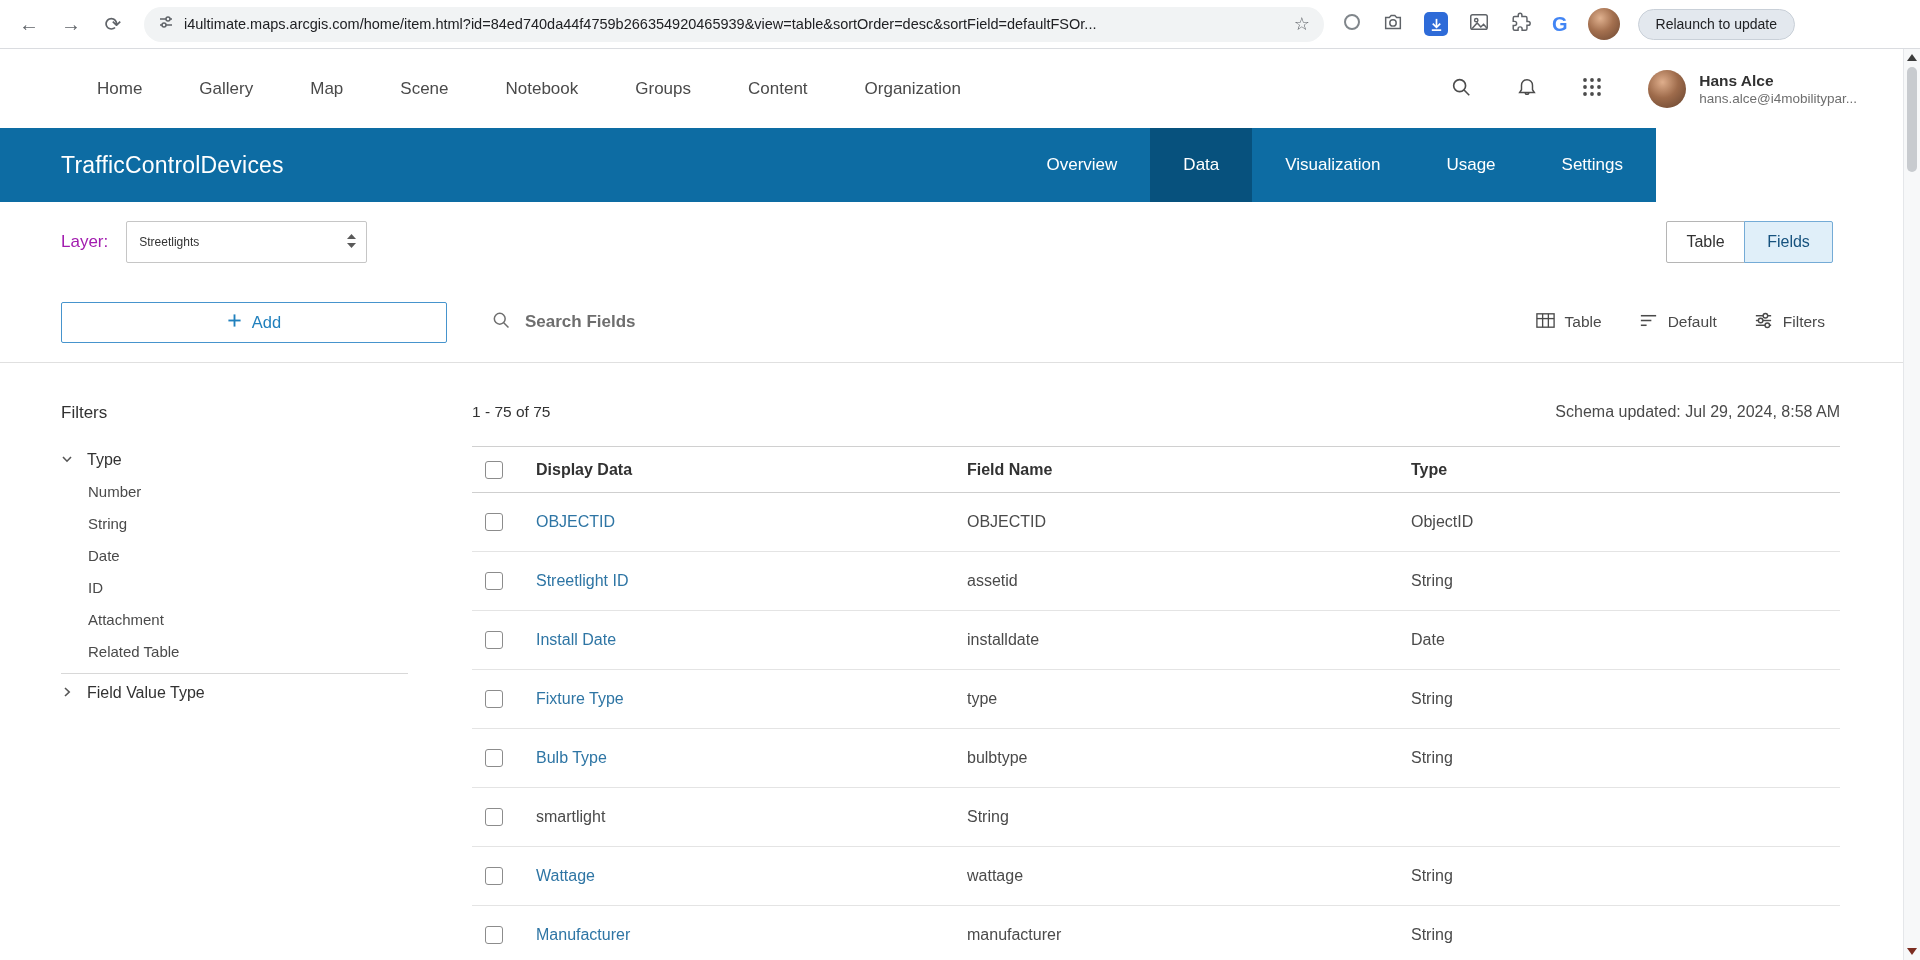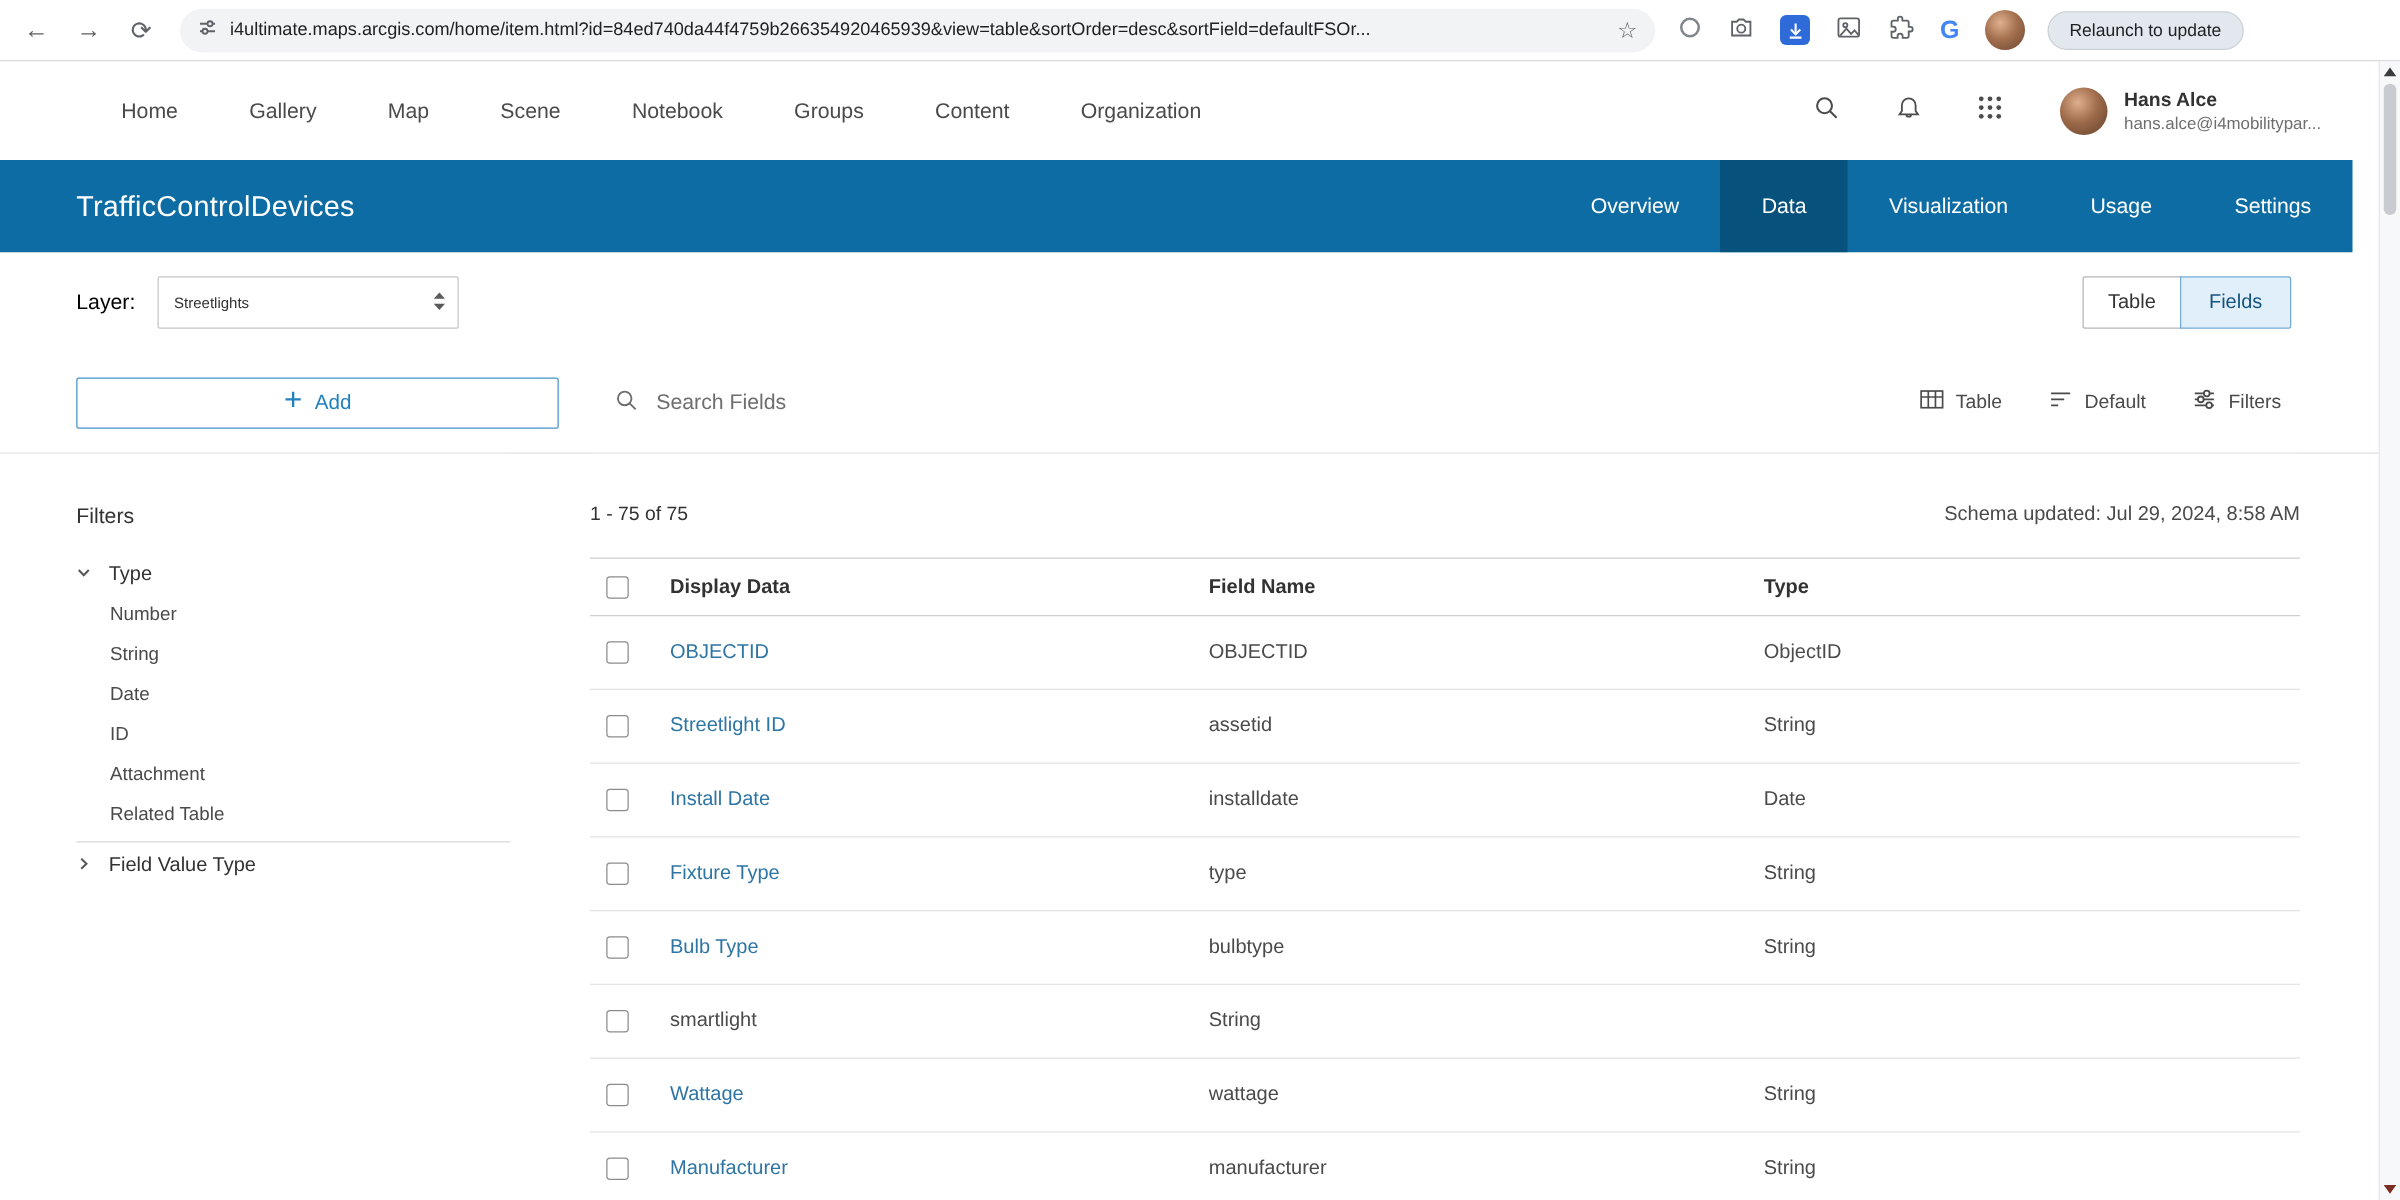--- a/index.html
+++ b/index.html
@@ -40,45 +40,45 @@
   .nav-items { display:flex; gap:57px; margin-left:61px; }
   .nav-item { font-size:17px; color:#4a4a4a; cursor:pointer; white-space:nowrap; }
   .nav-right { margin-left:auto; margin-right:46px; display:flex; align-items:center; gap:44px; }
   .user-chip { display:flex; align-items:center; gap:13px; margin-left:2px; }
   .avatar-lg { width:38px; height:38px; border-radius:50%;
     background:radial-gradient(circle at 38% 32%, #dfae8c 0%, #9e6b4b 45%, #63412d 100%); }
   .user-name { font-size:15.5px; color:#323232; font-weight:700; line-height:19px; }
   .user-email { font-size:13.5px; color:#6e6e6e; line-height:17px; }
 
   
-  .bluebar { position:absolute; top:128px; left:0; width:1882px; height:74px; background:#0d6ca3;
+  .bluebar { position:absolute; top:128px; left:0; width:1656px; height:74px; background:#0d6ca3;
     display:flex; align-items:center; }
   .item-title { margin-left:61px; color:#fff; font-size:23px; font-weight:400; letter-spacing:0.2px; }
   .tabs { margin-left:auto; display:flex; height:100%; }
   .tab { display:flex; align-items:center; padding:0 33px; color:#fff; font-size:17px; cursor:pointer; }
   .tab.active { background:#07517d; }
 
   
   .layerbar { position:absolute; top:202px; left:0; width:1903px; height:80px; display:flex; align-items:center; background:#fff; }
-  .layer-label { margin-left:61px; font-size:17px; color:#000000; }
+  .layer-label { margin-left:61px; font-size:17px; color:#a21caf; }
   .layer-select { margin-left:18px; width:241px; height:42px; border:1px solid #c6c6c6; border-radius:2px;
     display:flex; align-items:center; justify-content:space-between; padding:0 9px 0 12px; font-size:12px; color:#323232; background:#fff; cursor:pointer; }
   .view-toggle { margin-left:auto; margin-right:70px; display:flex; }
   .btn-table { width:79px; height:42px; border:1px solid #b5b5b5; background:#fff; color:#323232; font-size:16px;
     display:flex; align-items:center; justify-content:center; border-radius:2px 0 0 2px; cursor:pointer; }
   .btn-fields { width:89px; height:42px; border:1px solid #74abd6; margin-left:-1px; background:#e0eff9; color:#16527e; font-size:16px;
     display:flex; align-items:center; justify-content:center; border-radius:0 2px 2px 0; cursor:pointer; }
 
   
   .toolbar { position:absolute; top:282px; left:0; width:1903px; height:81px; display:flex; align-items:center;
     border-bottom:1px solid #e0e0e0; background:#fff; }
   .add-btn { margin-left:61px; width:386px; height:41px; border:1px solid #4694cd; border-radius:2px; background:#fff;
     color:#2180bd; font-size:16.5px; display:flex; align-items:center; justify-content:center; gap:10px; cursor:pointer; flex:0 0 auto; }
   .search-wrap { display:flex; align-items:center; margin-left:44px; flex:1; min-width:0; }
-  .search-input { border:none; outline:none; font-size:17px; color:#323232; width:620px; margin-left:14px; background:transparent; }
+  .search-input { border:none; outline:none; font-size:17px; color:#323232; width:620px; margin-left:14px; background:transparent;font-weight:bold; }
   .search-input::placeholder { color:#6e6e6e; }
   .toolbar-actions { display:flex; gap:36px; margin-right:78px; align-items:center; flex:0 0 auto; }
   .action { display:flex; align-items:center; gap:9px; font-size:15.5px; color:#4a4a4a; cursor:pointer; white-space:nowrap; }
 
   
   .filters-panel { position:absolute; top:363px; left:0; width:408px; padding-left:61px; background:#fff; }
   .filters-title { margin-top:40px; font-size:17px; color:#323232; }
   .filter-group-row { margin-top:28px; display:flex; align-items:center; gap:14px; cursor:pointer; }
   .filter-group-label { font-size:16px; color:#323232; }
   .filter-items { margin-top:6px; margin-left:27px; }

